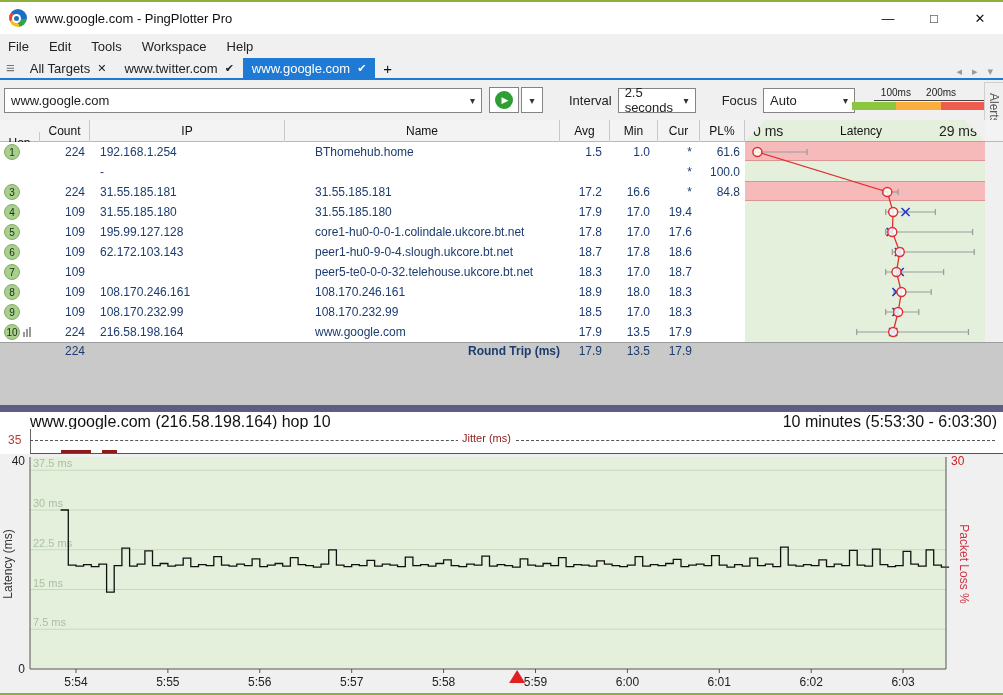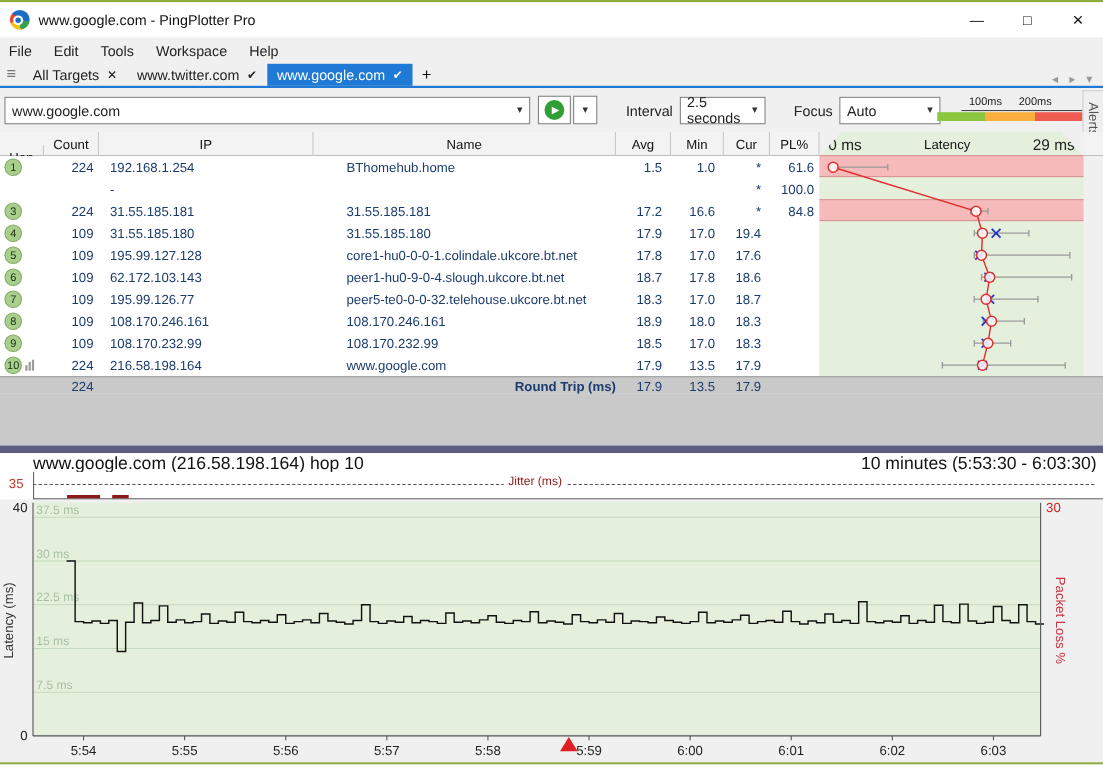--- a/index.html
+++ b/index.html
@@ -345,21 +345,20 @@
         <div class="cell c-avg">18.7</div>
         <div class="cell c-min">17.8</div>
         <div class="cell c-cur">18.6</div>
         <div class="cell c-pl"></div>
       </div>
       <div class="row" style="top: 120px;">
         <div class="cell c-hop">
           <div class="hop-circle">7</div>
         </div>
         <div class="cell c-count">109</div>
-        <div class="cell c-ip">195.99.126.77</div>
         <div class="cell c-name">peer5-te0-0-0-32.telehouse.ukcore.bt.net</div>
         <div class="cell c-avg">18.3</div>
         <div class="cell c-min">17.0</div>
         <div class="cell c-cur">18.7</div>
         <div class="cell c-pl"></div>
       </div>
       <div class="row" style="top: 140px;">
         <div class="cell c-hop">
           <div class="hop-circle">8</div>
         </div>

